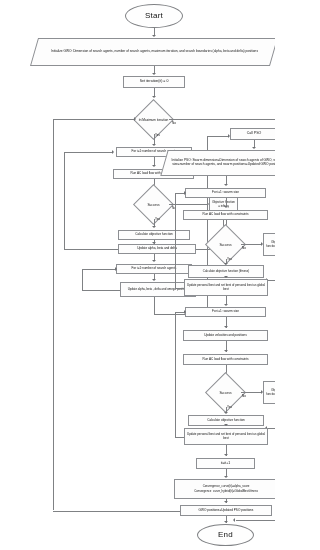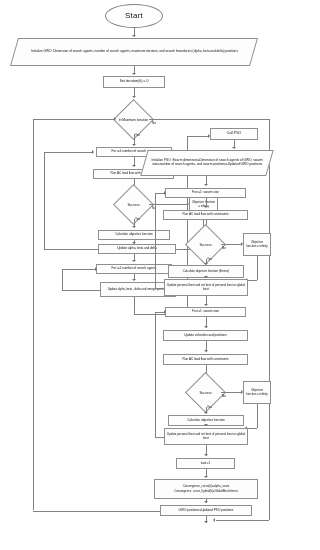--- a/index.html
+++ b/index.html
@@ -1,21 +1,21 @@
 <!DOCTYPE html>
 <html><head>
 <meta charset="utf-8">
 <style>
   html,body{margin:0;padding:0;background:#ffffff;}
   body{
     width:275px;height:550px;overflow:hidden;
     font-family:"Liberation Sans",sans-serif;
     color:#1a1a1a;
   }
-  #canvas{position:relative;width:275px;height:550px;}
+  #canvas{position:relative;width:275px;height:550px;margin-left:20px;}
 
   
   .node{
     position:absolute;box-sizing:border-box;
     display:flex;align-items:center;justify-content:center;
     text-align:center;line-height:1.12;
     background:#fdfdfd;
     border:0.7px solid #8d8f93;
     color:#111;
     padding:1px 2px;
@@ -299,14 +299,15 @@
   <div class="node small" style="left:160px;top:505px;width:92px;height:11px;">GWO positions=Updated PSO positions</div>
 
   <div class="ln lnh" style="left:33px;top:510.5px;width:127px;"></div>
   <div class="ln lnv" style="left:33px;top:119.2px;height:391.3px;"></div>
   <div class="ln lnh" style="left:33px;top:119.2px;width:82px;"></div>
   <div class="arrow arr-right" style="left:114px;top:117.2px;"></div>
 
   <div class="ln lnv" style="left:205.6px;top:516px;height:7px;"></div>
   <div class="arrow arr-down" style="left:203.6px;top:521px;"></div>
 
+  <div class="node terminator" style="left:177px;top:524px;width:57px;height:22px;">End</div>
 
 </div>
 
 </body></html>

